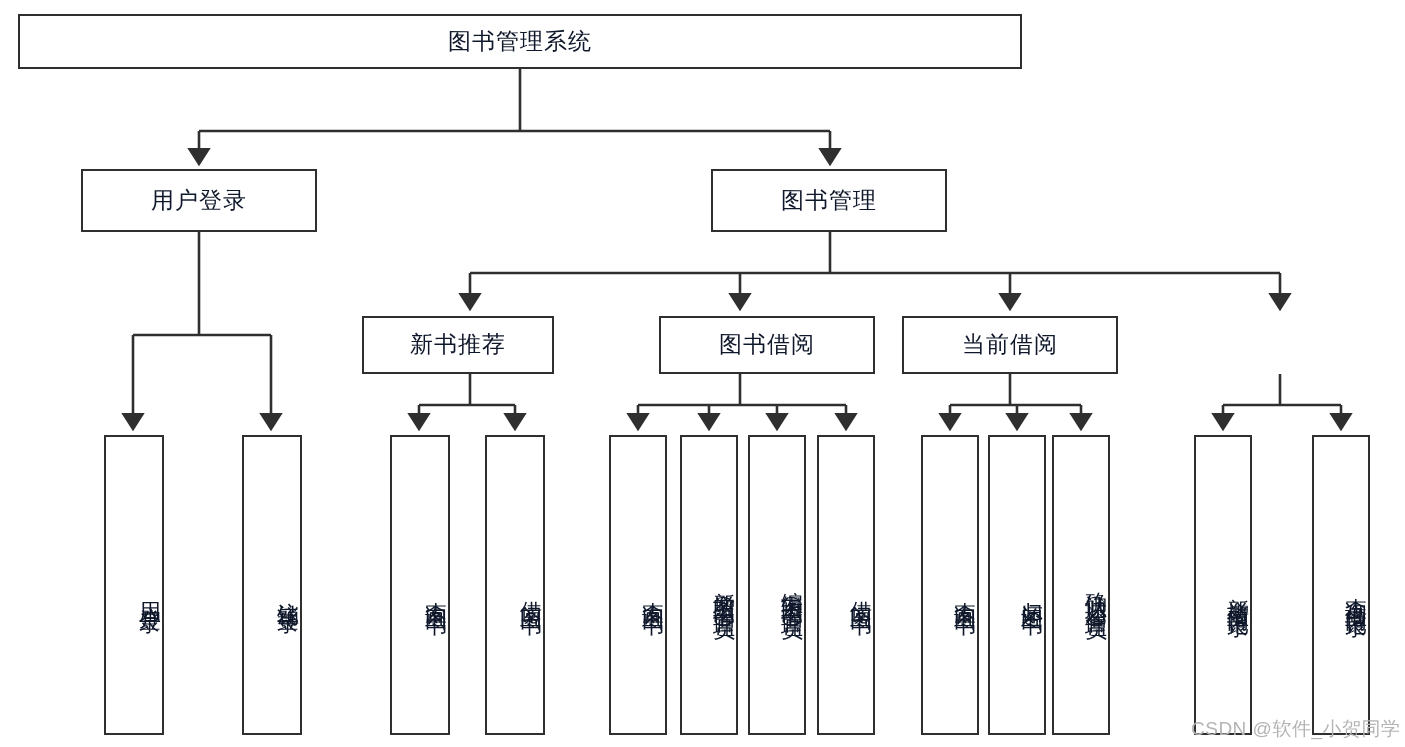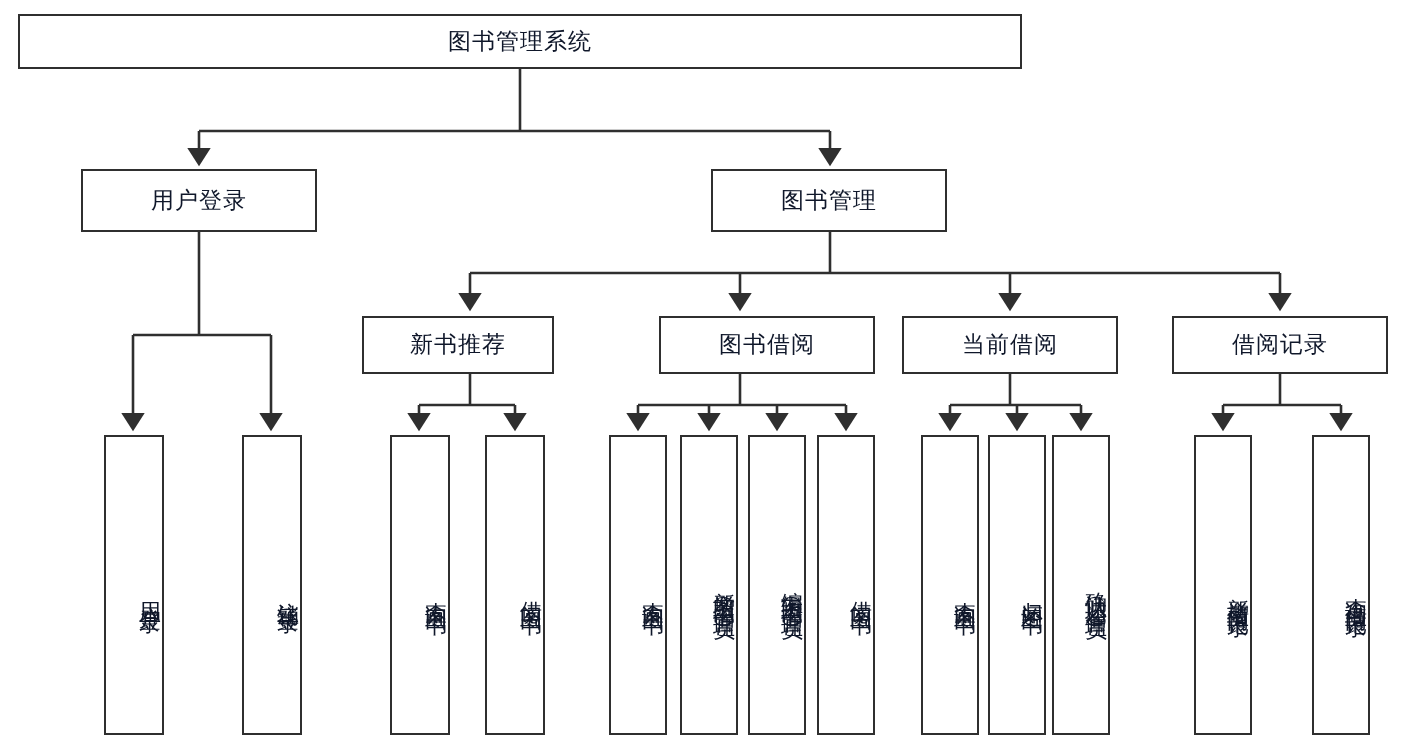--- a/index.html
+++ b/index.html
@@ -135,23 +135,20 @@
 
   <div class="node horiz" style="left:362px; top:316px; width:192px; height:58px;">
     <span>新书推荐</span>
   </div>
   <div class="node horiz" style="left:632px; top:316px; width:216px; height:58px;margin-left:27px;">
     <span>图书借阅</span>
   </div>
   <div class="node horiz" style="left:902px; top:316px; width:216px; height:58px;">
     <span>当前借阅</span>
   </div>
-  <div class="node horiz" style="left:1172px; top:316px; width:216px; height:58px;">
-    <span>借阅记录</span>
-  </div>
 
   <div class="node leaf" style="left:104px; top:435px; width:60px; height:300px;">
     <span class="vtext">用户登录</span>
   </div>
   <div class="node leaf" style="left:242px; top:435px; width:60px; height:300px;">
     <span class="vtext">注销登录</span>
   </div>
 
   <div class="node leaf" style="left:390px; top:435px; width:60px; height:300px;">
     <span class="vtext">查询图书</span>
@@ -183,14 +180,15 @@
     <span class="vtext">确认归还（管理员）</span>
   </div>
 
   <div class="node leaf" style="left:1194px; top:435px; width:58px; height:300px;">
     <span class="vtext">新增借阅记录</span>
   </div>
   <div class="node leaf" style="left:1312px; top:435px; width:58px; height:300px;">
     <span class="vtext">查询借阅记录</span>
   </div>
 
+  <div class="watermark" style="left:1191px; top:716px;">CSDN @软件_小贺同学</div>
 
 </div>
 
 </body></html>

